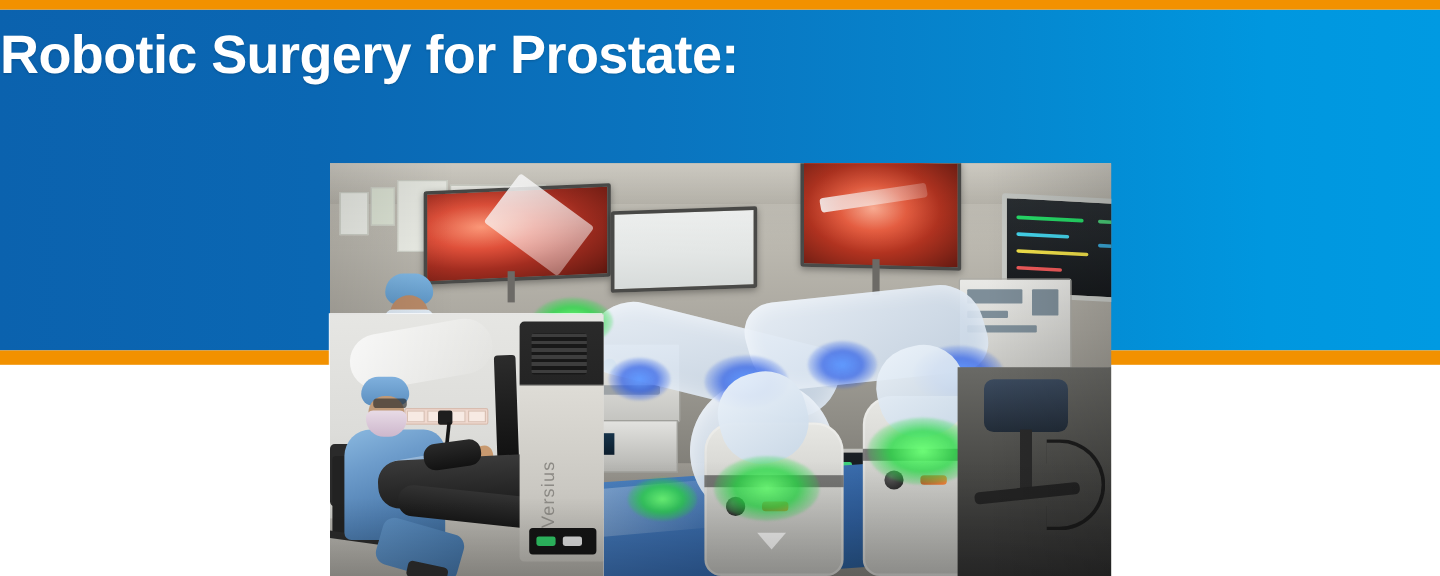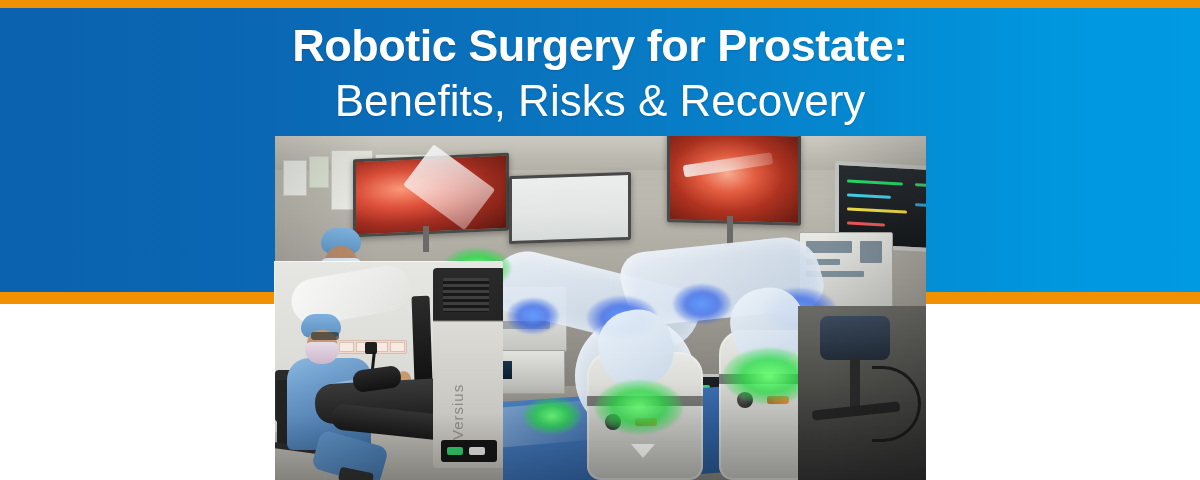--- a/index.html
+++ b/index.html
@@ -37,21 +37,21 @@
   
   .white-base{
     position:absolute;left:0;top:304px;width:1200px;height:176px;
     background:#ffffff;
     z-index:1;
   }
 
   
   .headline{
     position:absolute;left:0;top:18px;width:1200px;
-    text-align:center;
+    text-align:left;
     z-index:5;
     pointer-events:none;
   }
   .headline .line1{
     display:block;
     color:#ffffff;
     font-weight:bold;
     font-size:45px;
     letter-spacing:-0.5px;
     line-height:56px;
@@ -500,21 +500,20 @@
 
 <div class="banner">
 
   <div class="rule-top"></div>
   <div class="blue-panel"></div>
   <div class="white-base"></div>
   <div class="rule-bottom"></div>
 
   <div class="headline">
     <span class="line1">Robotic Surgery for Prostate:</span>
-    <span class="line2">Benefits, Risks &amp; Recovery</span>
   </div>
 
   <div class="photo-main" title="Operating theatre with robotic surgery system">
 
     <div class="or-wall"></div>
     <div class="or-ceiling"></div>
     <div class="or-floor"></div>
 
     <div class="notice n1"></div>
     <div class="notice n2"></div>

